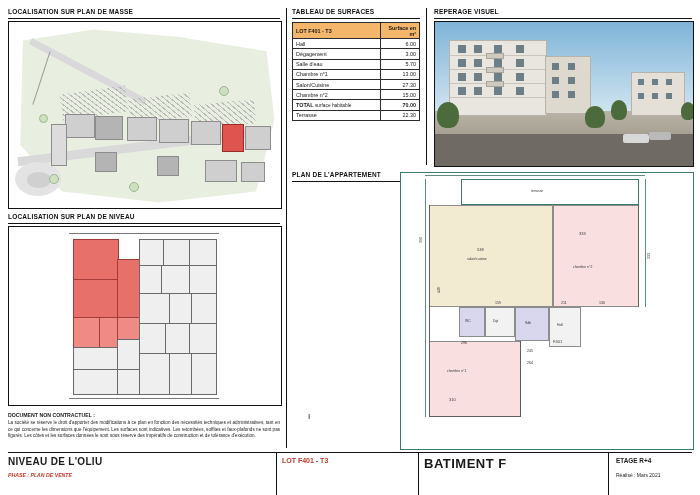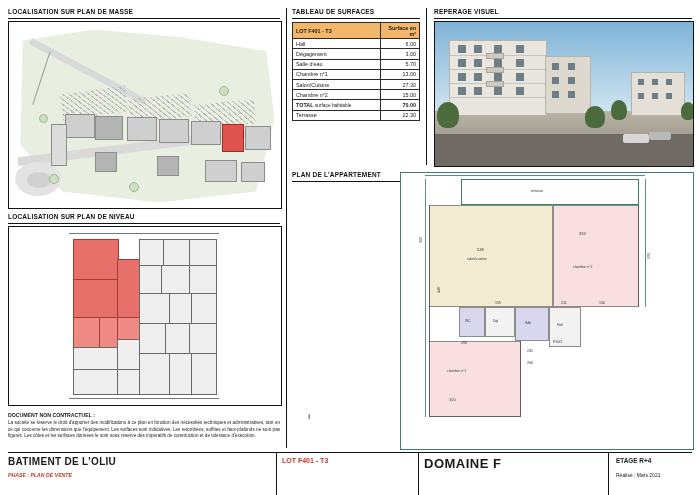--- a/index.html
+++ b/index.html
@@ -357,20 +357,20 @@
     <div class="dim" style="left:94px;top:128px;">159</div>
     <div class="dim" style="left:160px;top:128px;">211</div>
     <div class="dim" style="left:198px;top:128px;">130</div>
   </div>
 
   <div id="bot-rule"></div>
   <div id="vsep-bot1"></div>
   <div id="vsep-bot2"></div>
   <div id="vsep-bot3"></div>
 
-  <div id="brand">BATIMENT DE L'OLIU</div>
+  <div id="brand">NIVEAU DE L'OLIU</div>
   <div id="phase">PHASE : PLAN DE VENTE</div>
   <div id="lot-bot">LOT F401 - T3</div>
-  <div id="batiment">DOMAINE F</div>
+  <div id="batiment">BATIMENT F</div>
   <div id="etage">ETAGE R+4</div>
   <div id="realise">Réalisé : Mars 2021</div>
 
 </div>
 
 </body></html>

